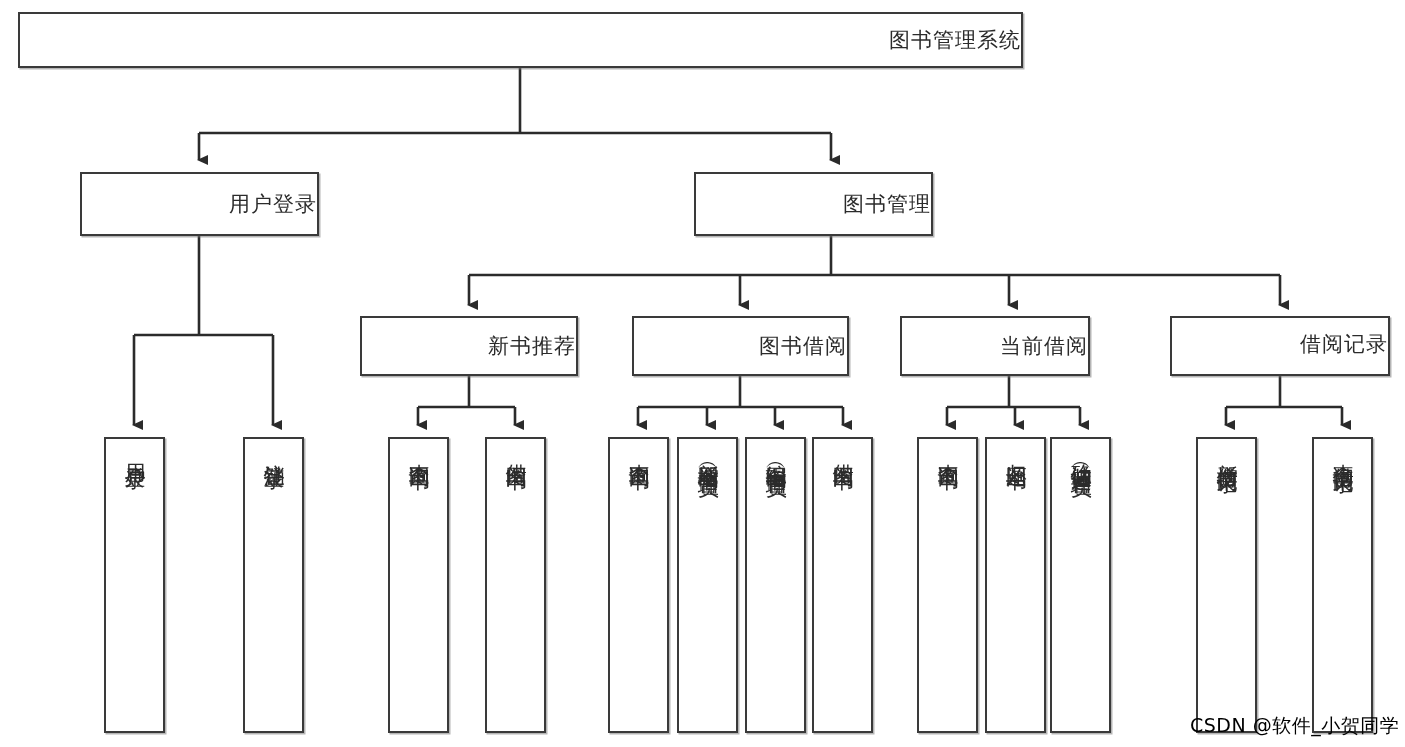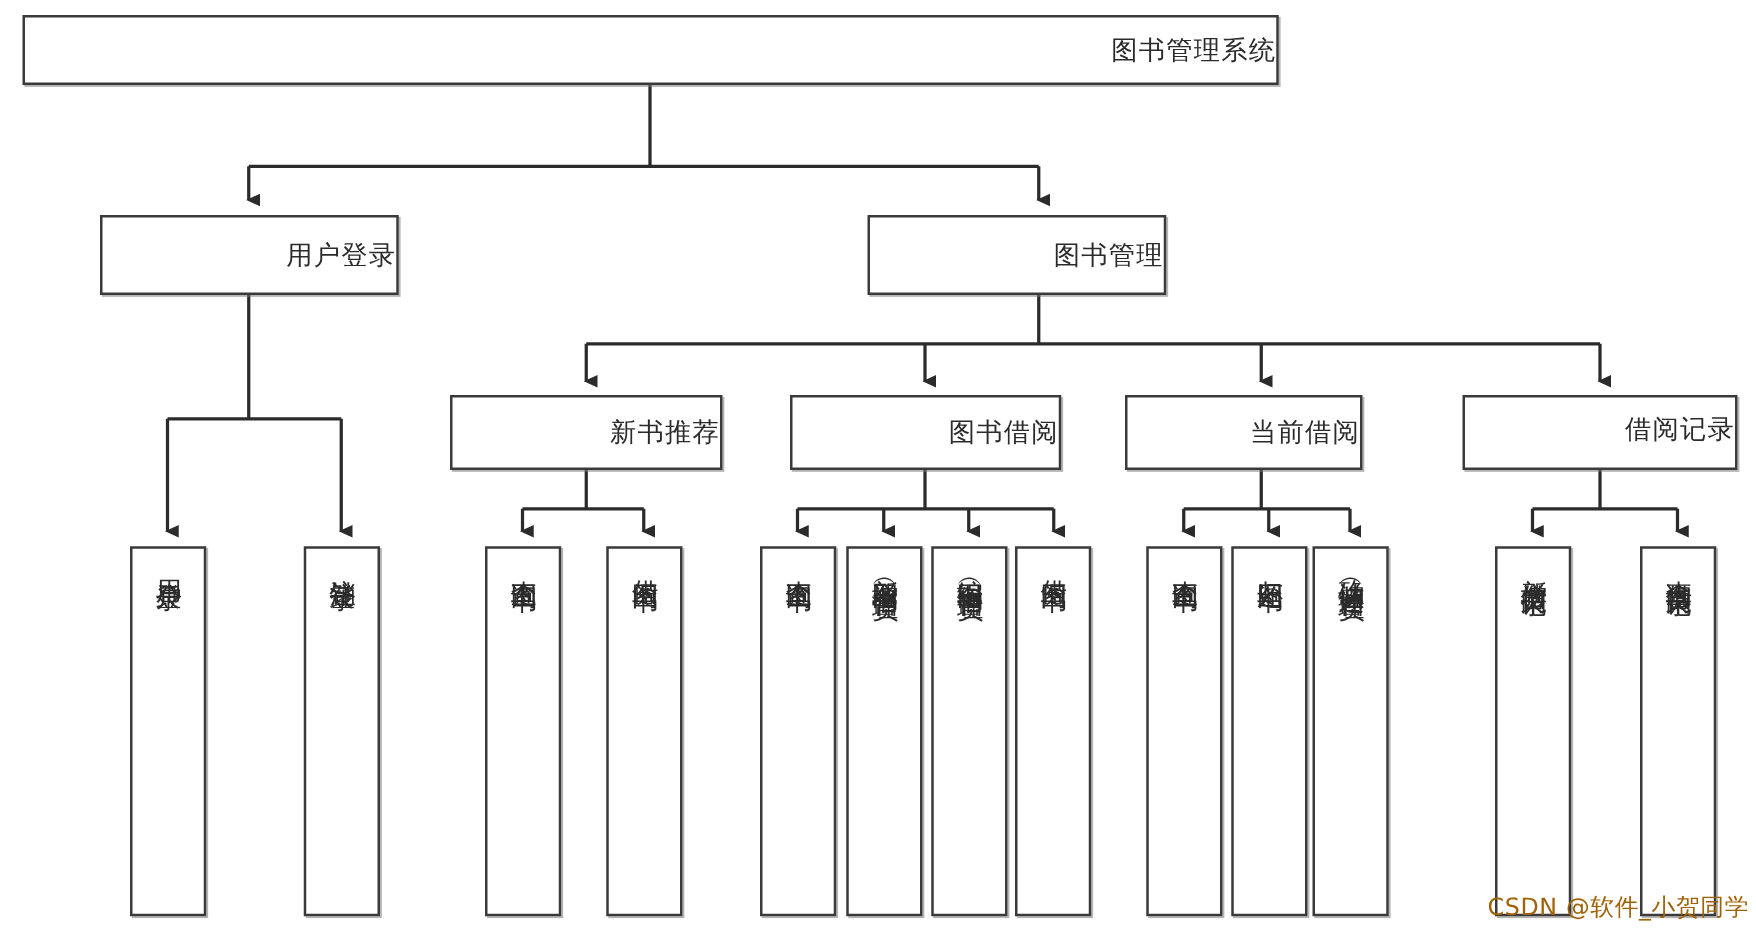--- a/index.html
+++ b/index.html
@@ -54,21 +54,21 @@
     line-height: 1.3;
     letter-spacing: 2px;
     white-space: normal;
     max-height: 280px;
   }
   .watermark {
     position: absolute;
     left: 1190px;
     top: 713px;
     font-size: 19px;
-    color: #a16207;
+    color: #000000;
     letter-spacing: 0.5px;
     white-space: nowrap;
     z-index: 3;
   }
 </style>
 </head>
 <body>
 
 <div id="canvas">
 

